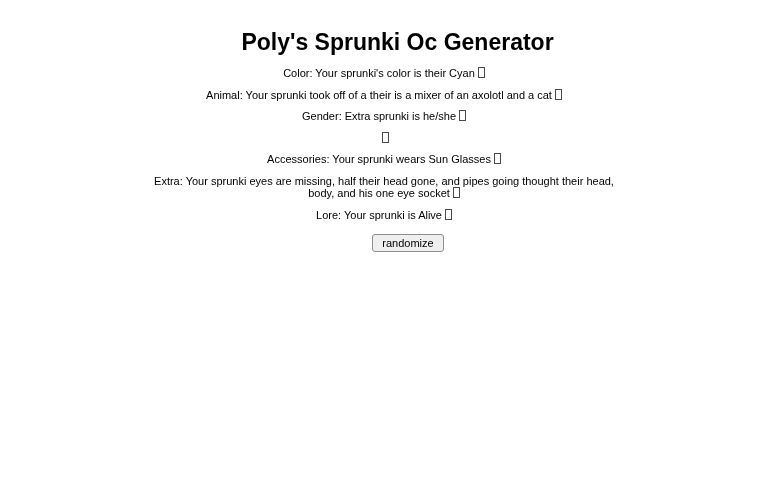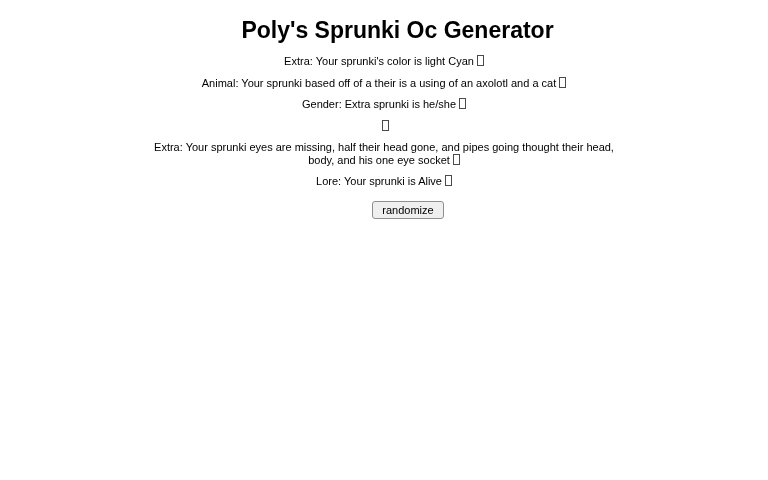--- a/index.html
+++ b/index.html
@@ -14,21 +14,21 @@
     font-family: "Liberation Sans", "DejaVu Sans", sans-serif;
     color: #000000;
     text-align: center;
   }
   .page {
     padding-top: 8px;
   }
   h1.title {
     font-size: 23px;
     font-weight: bold;
-    margin: 9px auto 12px auto;
+    margin: 21px auto 12px auto;
     line-height: 26px;
     color: #000000;
     padding-left: 27px;
   }
   .content {
     max-width: 485px;
     margin: 0 auto;
   }
   p.line {
     font-size: 11px;
@@ -62,28 +62,29 @@
 </style>
 </head>
 <body>
 
 <div class="page">
 
   <h1 class="title">Poly's Sprunki Oc Generator</h1>
 
   <div class="content">
 
-    <p class="line"><span>Extra: Your sprunki's color is light Cyan</span><span class="tofu"></span></p>
+    <p class="line"><span>Color: Your sprunki's color is their Cyan</span><span class="tofu"></span></p>
 
-    <p class="line"><span>Animal: Your sprunki based off of a their is a using of an axolotl and a cat</span><span class="tofu"></span></p>
+    <p class="line"><span>Animal: Your sprunki took off of a their is a mixer of an axolotl and a cat</span><span class="tofu"></span></p>
 
     <p class="line"><span>Gender: Extra sprunki is he/she</span><span class="tofu"></span></p>
 
     <p class="line"><span class="tofu"></span></p>
 
+    <p class="line"><span>Accessories: Your sprunki wears Sun Glasses</span><span class="tofu"></span></p>
 
     <p class="line"><span>Extra: Your sprunki eyes are missing, half their head gone, and pipes going thought their head, body, and his one eye socket</span><span class="tofu"></span></p>
 
     <p class="line"><span>Lore: Your sprunki is Alive</span><span class="tofu"></span></p>
 
 
     <div class="button-row">
       <button class="randomize" type="button">randomize</button>
     </div>
 

